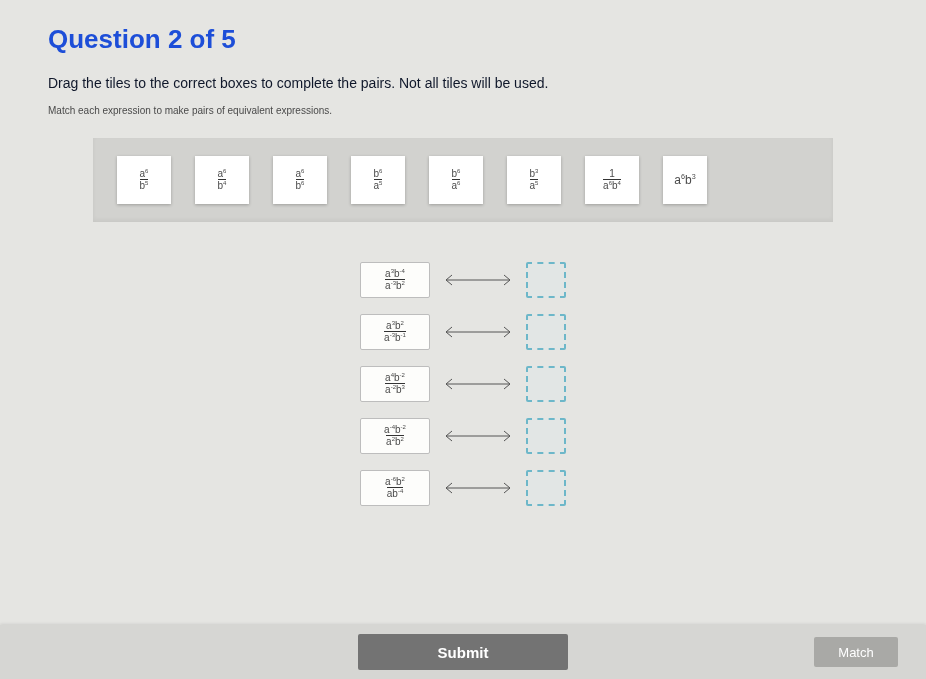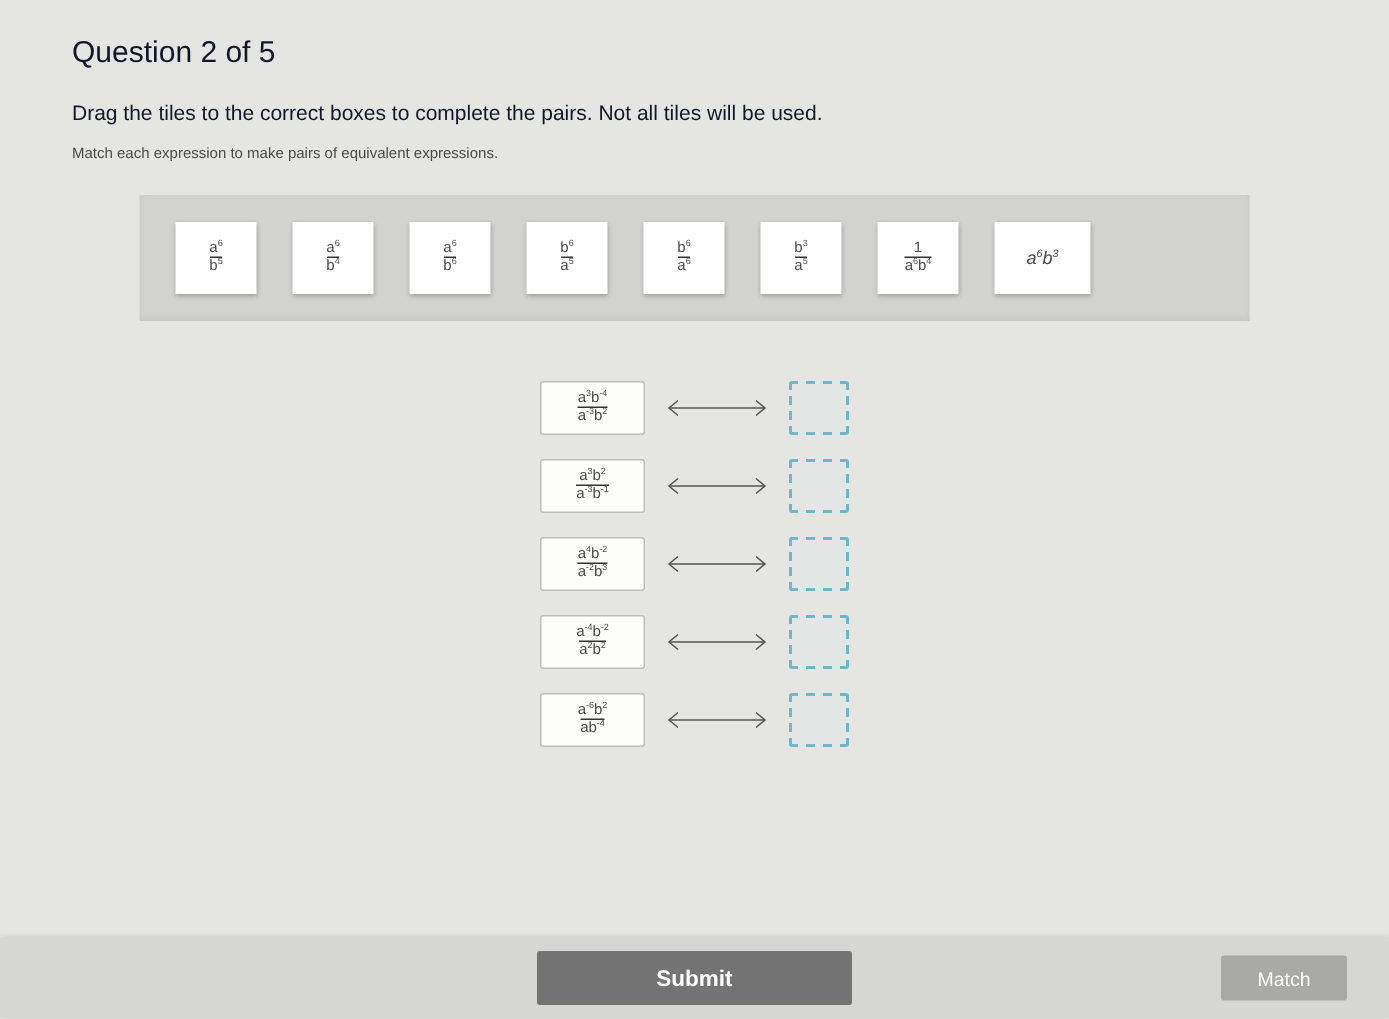--- a/index.html
+++ b/index.html
@@ -6,23 +6,23 @@
   body {
     font-family: Arial, Helvetica, sans-serif;
     background: #e5e5e2;
     width: 926px;
     height: 679px;
     overflow: hidden;
     color: #4a4a4a;
   }
   .page { padding: 24px 48px 0 48px; }
   .title {
-    color: #0f172a;
-    font-size: 20px;
-    font-weight: 400;
+    color: #1d4ed8;
+    font-size: 26px;
+    font-weight: 700;
     margin-bottom: 20px;
   }
   .instruction {
     font-size: 14px;
     color: #0f172a;
     margin-bottom: 14px;
   }
   .subinstruction {
     font-size: 10px;
     color: #4a4a4a;
@@ -43,21 +43,21 @@
     background: #ffffff;
     width: 54px;
     height: 48px;
     display: flex;
     align-items: center;
     justify-content: center;
     box-shadow: 0 1px 3px rgba(0,0,0,0.25);
     cursor: grab;
     font-size: 12px;
   }
-  .tile-wide { width: 64px; font-style: italic; }
+  .tile-wide { width: 44px; }
   .frac {
     display: flex;
     flex-direction: column;
     align-items: center;
     line-height: 1;
   }
   .frac .num { font-size: 10px; }
   .frac .den { font-size: 10px; border-top: 1px solid #333; padding-top: 1px; }
   sup { font-size: 0.6em; vertical-align: super; line-height: 0; }
 

